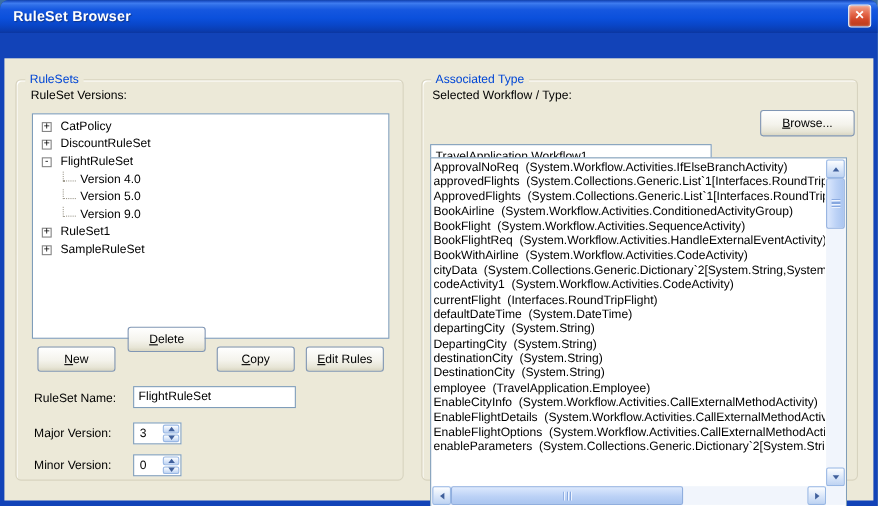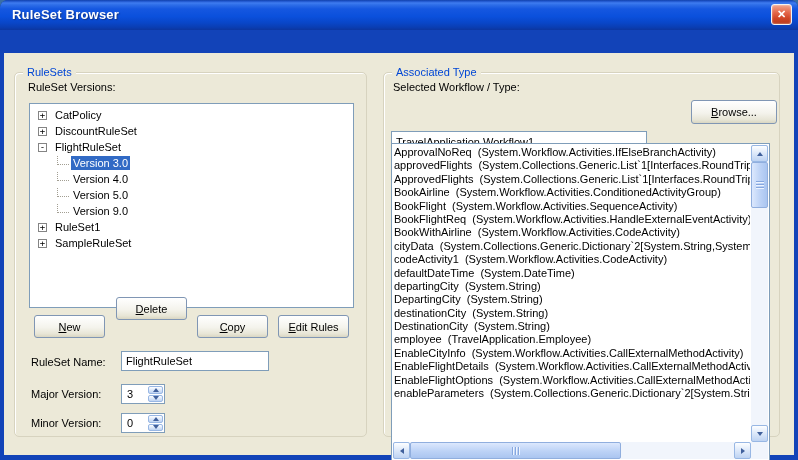--- a/index.html
+++ b/index.html
@@ -127,24 +127,20 @@
         <div class="trow lvl0">
           <span class="expander">+</span>
           <span class="tlabel">DiscountRuleSet</span>
         </div>
         <div class="trow lvl0">
           <span class="expander">-</span>
           <span class="tlabel">FlightRuleSet</span>
         </div>
         <div class="trow lvl1">
           <span class="conn"></span>
-          <span class="tlabel sel">Version 3.0</span>
-        </div>
-        <div class="trow lvl1">
-          <span class="conn"></span>
           <span class="tlabel">Version 4.0</span>
         </div>
         <div class="trow lvl1">
           <span class="conn"></span>
           <span class="tlabel">Version 5.0</span>
         </div>
         <div class="trow lvl1">
           <span class="conn"></span>
           <span class="tlabel">Version 9.0</span>
         </div>
@@ -216,20 +212,21 @@
         <div class="mrows">
           <div class="mi">ApprovalNoReq  (System.Workflow.Activities.IfElseBranchActivity)</div>
           <div class="mi">approvedFlights  (System.Collections.Generic.List`1[Interfaces.RoundTripFl</div>
           <div class="mi">ApprovedFlights  (System.Collections.Generic.List`1[Interfaces.RoundTripFl</div>
           <div class="mi">BookAirline  (System.Workflow.Activities.ConditionedActivityGroup)</div>
           <div class="mi">BookFlight  (System.Workflow.Activities.SequenceActivity)</div>
           <div class="mi">BookFlightReq  (System.Workflow.Activities.HandleExternalEventActivity)</div>
           <div class="mi">BookWithAirline  (System.Workflow.Activities.CodeActivity)</div>
           <div class="mi">cityData  (System.Collections.Generic.Dictionary`2[System.String,System.St</div>
           <div class="mi">codeActivity1  (System.Workflow.Activities.CodeActivity)</div>
+          <div class="mi">currentFlight  (Interfaces.RoundTripFlight)</div>
           <div class="mi">defaultDateTime  (System.DateTime)</div>
           <div class="mi">departingCity  (System.String)</div>
           <div class="mi">DepartingCity  (System.String)</div>
           <div class="mi">destinationCity  (System.String)</div>
           <div class="mi">DestinationCity  (System.String)</div>
           <div class="mi">employee  (TravelApplication.Employee)</div>
           <div class="mi">EnableCityInfo  (System.Workflow.Activities.CallExternalMethodActivity)</div>
           <div class="mi">EnableFlightDetails  (System.Workflow.Activities.CallExternalMethodActivity</div>
           <div class="mi">EnableFlightOptions  (System.Workflow.Activities.CallExternalMethodActivi</div>
           <div class="mi">enableParameters  (System.Collections.Generic.Dictionary`2[System.String,</div>

